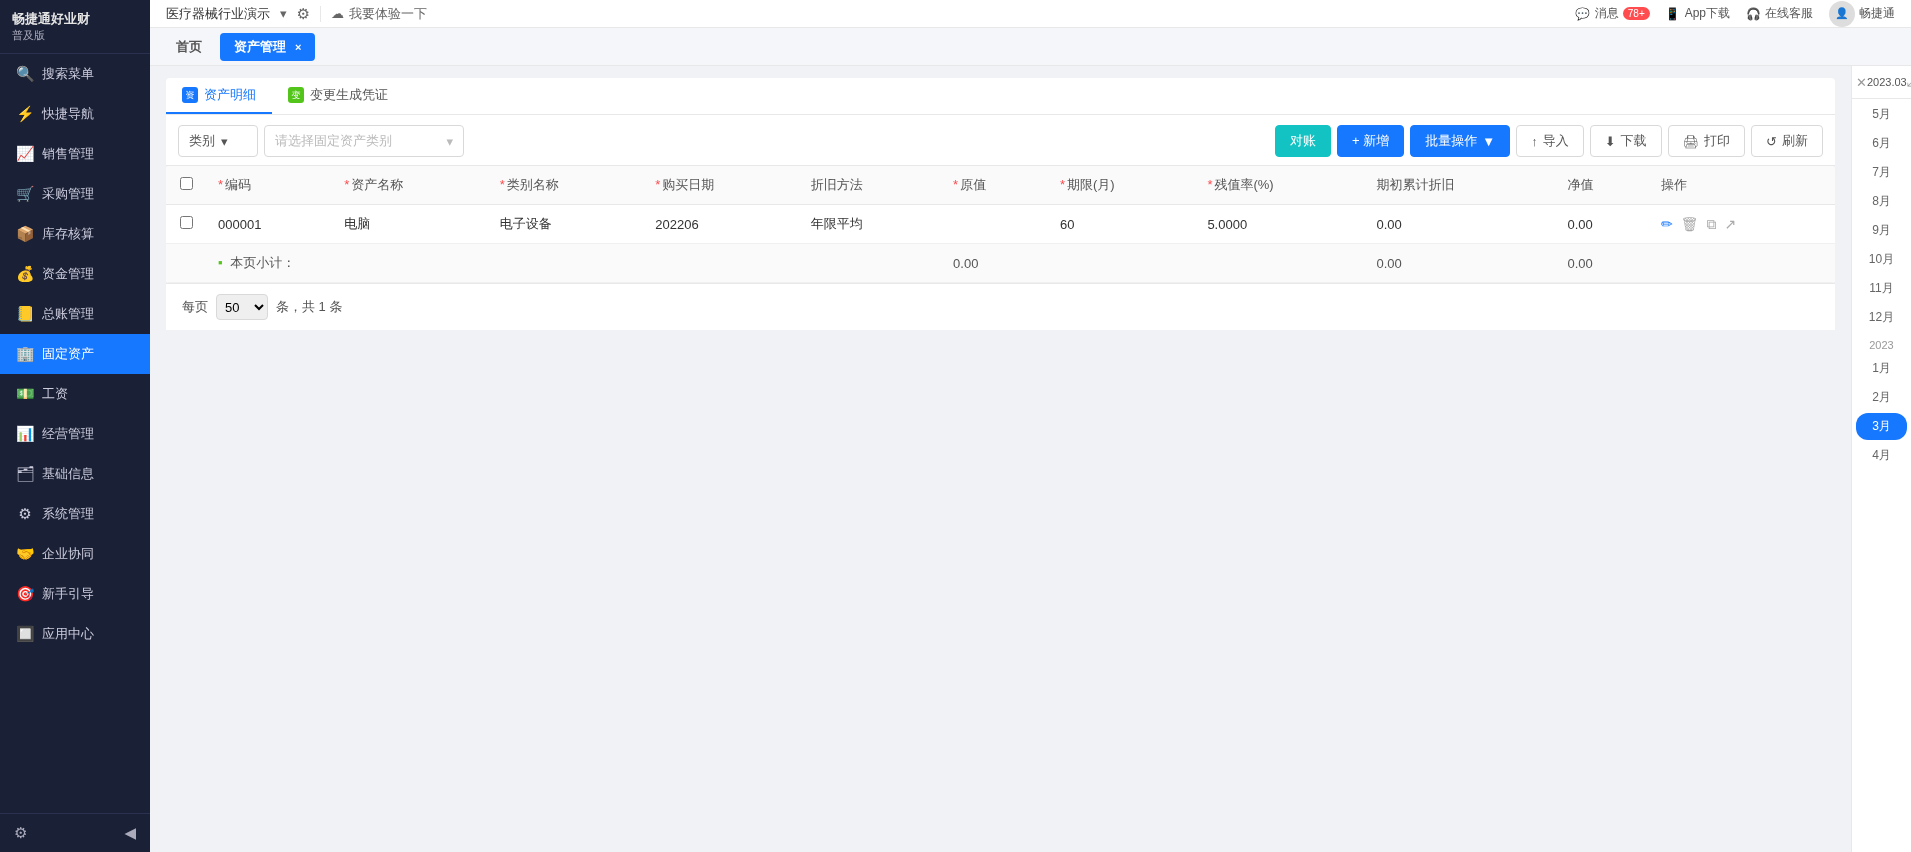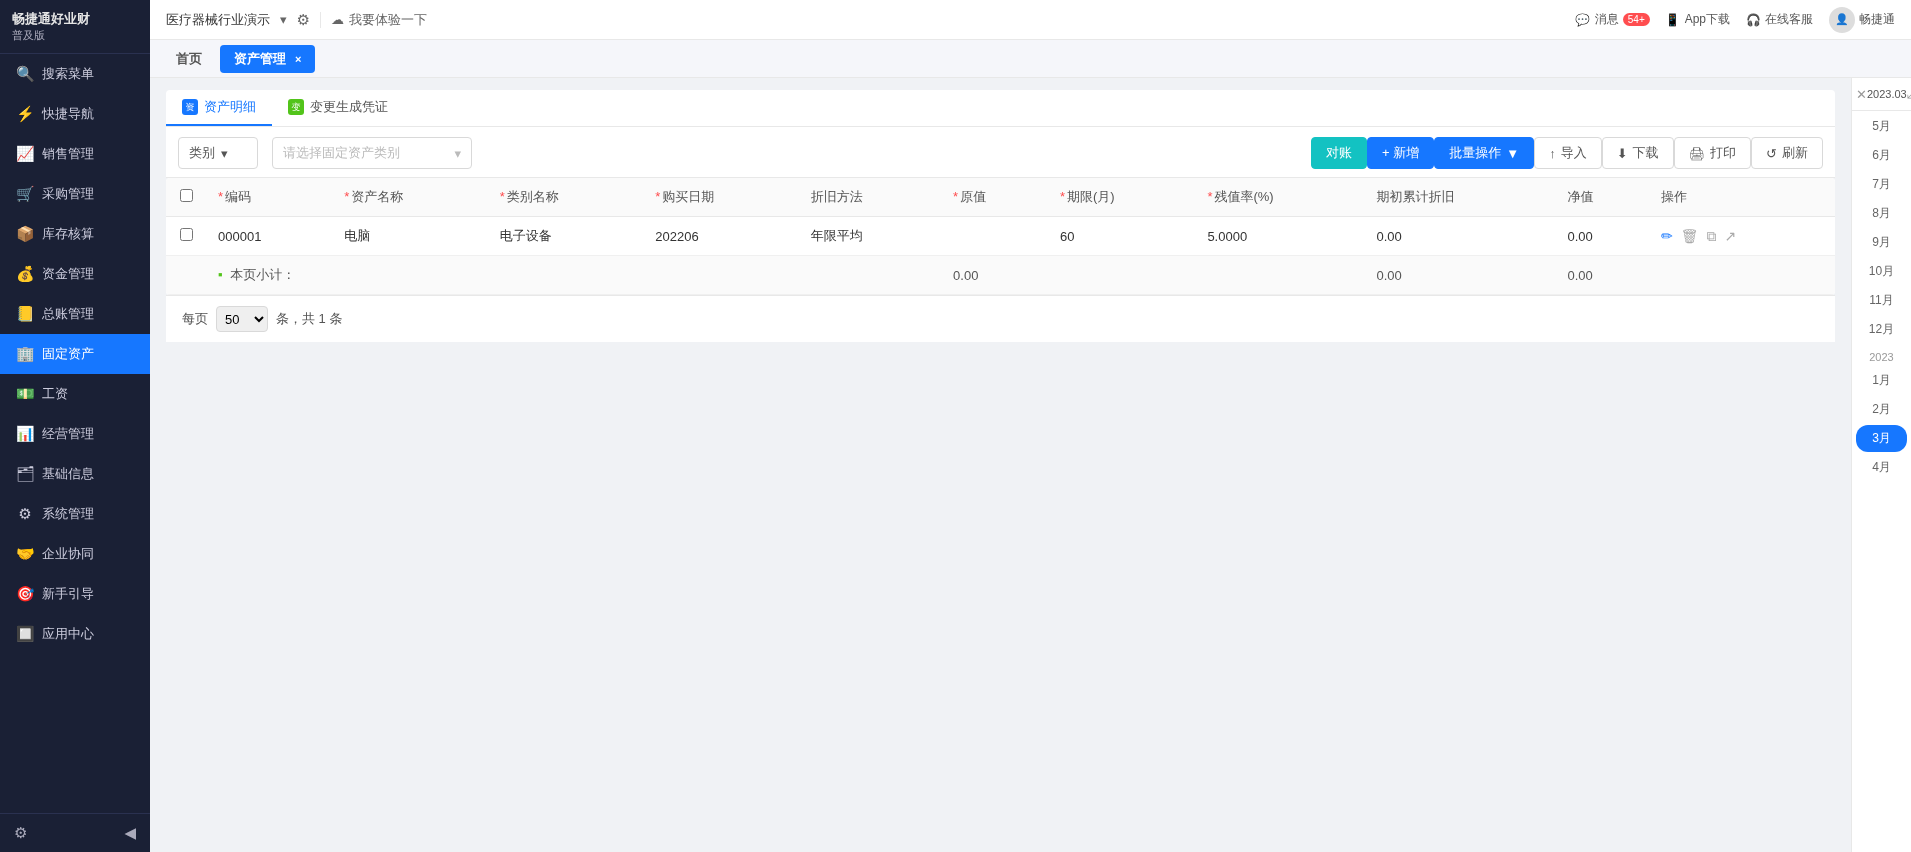--- a/index.html
+++ b/index.html
@@ -62,21 +62,21 @@
     .main-area {
       flex: 1;
       display: flex;
       flex-direction: column;
       overflow: hidden;
     }
 
     
     .top-header {
       background: #fff;
-      height: 40px;
+      height: 28px;
       display: flex;
       align-items: center;
       padding: 0 16px;
       border-bottom: 1px solid #e8e8e8;
       gap: 10px;
       justify-content: space-between;
     }
     .top-header-left {
       display: flex;
       align-items: center;
@@ -464,21 +464,21 @@
       <span style="width:1px;height:16px;background:#e8e8e8;display:inline-block;"></span>
       <span class="experience-btn">
         <span>☁</span>
         <span>我要体验一下</span>
       </span>
     </div>
     <div class="top-header-right">
       <div class="header-action">
         <span>💬</span>
         <span>消息</span>
-        <span class="badge">54+</span>
+        <span class="badge">78+</span>
       </div>
       <div class="header-action">
         <span>📱</span>
         <span>App下载</span>
       </div>
       <div class="header-action">
         <span>🎧</span>
         <span>在线客服</span>
       </div>
       <div class="header-action">
@@ -508,32 +508,32 @@
           <div class="tab-icon" style="background:#1677ff;color:#fff;width:16px;height:16px;border-radius:3px;display:flex;align-items:center;justify-content:center;font-size:9px;">资</div>
           <span>资产明细</span>
         </div>
         <div class="inner-tab">
           <div class="tab-icon2" style="background:#52c41a;color:#fff;width:16px;height:16px;border-radius:3px;display:flex;align-items:center;justify-content:center;font-size:9px;">变</div>
           <span>变更生成凭证</span>
         </div>
       </div>
 
       <div style="background:#fff;padding:10px 12px 8px;border-bottom:1px solid #e8e8e8;display:flex;align-items:center;justify-content:space-between;">
-        <div style="display:flex;align-items:center;gap:14px;">
+        <div style="display:flex;align-items:center;gap:6px;">
 
           <div class="filter-select">
             <span>类别</span>
             <span>▾</span>
           </div>
           <div class="filter-input">
             <span style="color:#bbb;">请选择固定资产类别</span>
             <span style="margin-left:auto;color:#bbb;">▾</span>
           </div>
         </div>
-        <div style="display:flex;align-items:flex-end;gap:0;">
+        <div style="display:flex;align-items:flex-end;gap:6px;">
           <button class="btn btn-teal">对账</button>
           <button class="btn btn-primary">+ 新增</button>
           <button class="btn btn-batch">
             <span>批量操作</span>
             <span>▼</span>
           </button>
           <button class="btn">
             <span>↑</span>
             <span>导入</span>
           </button>

